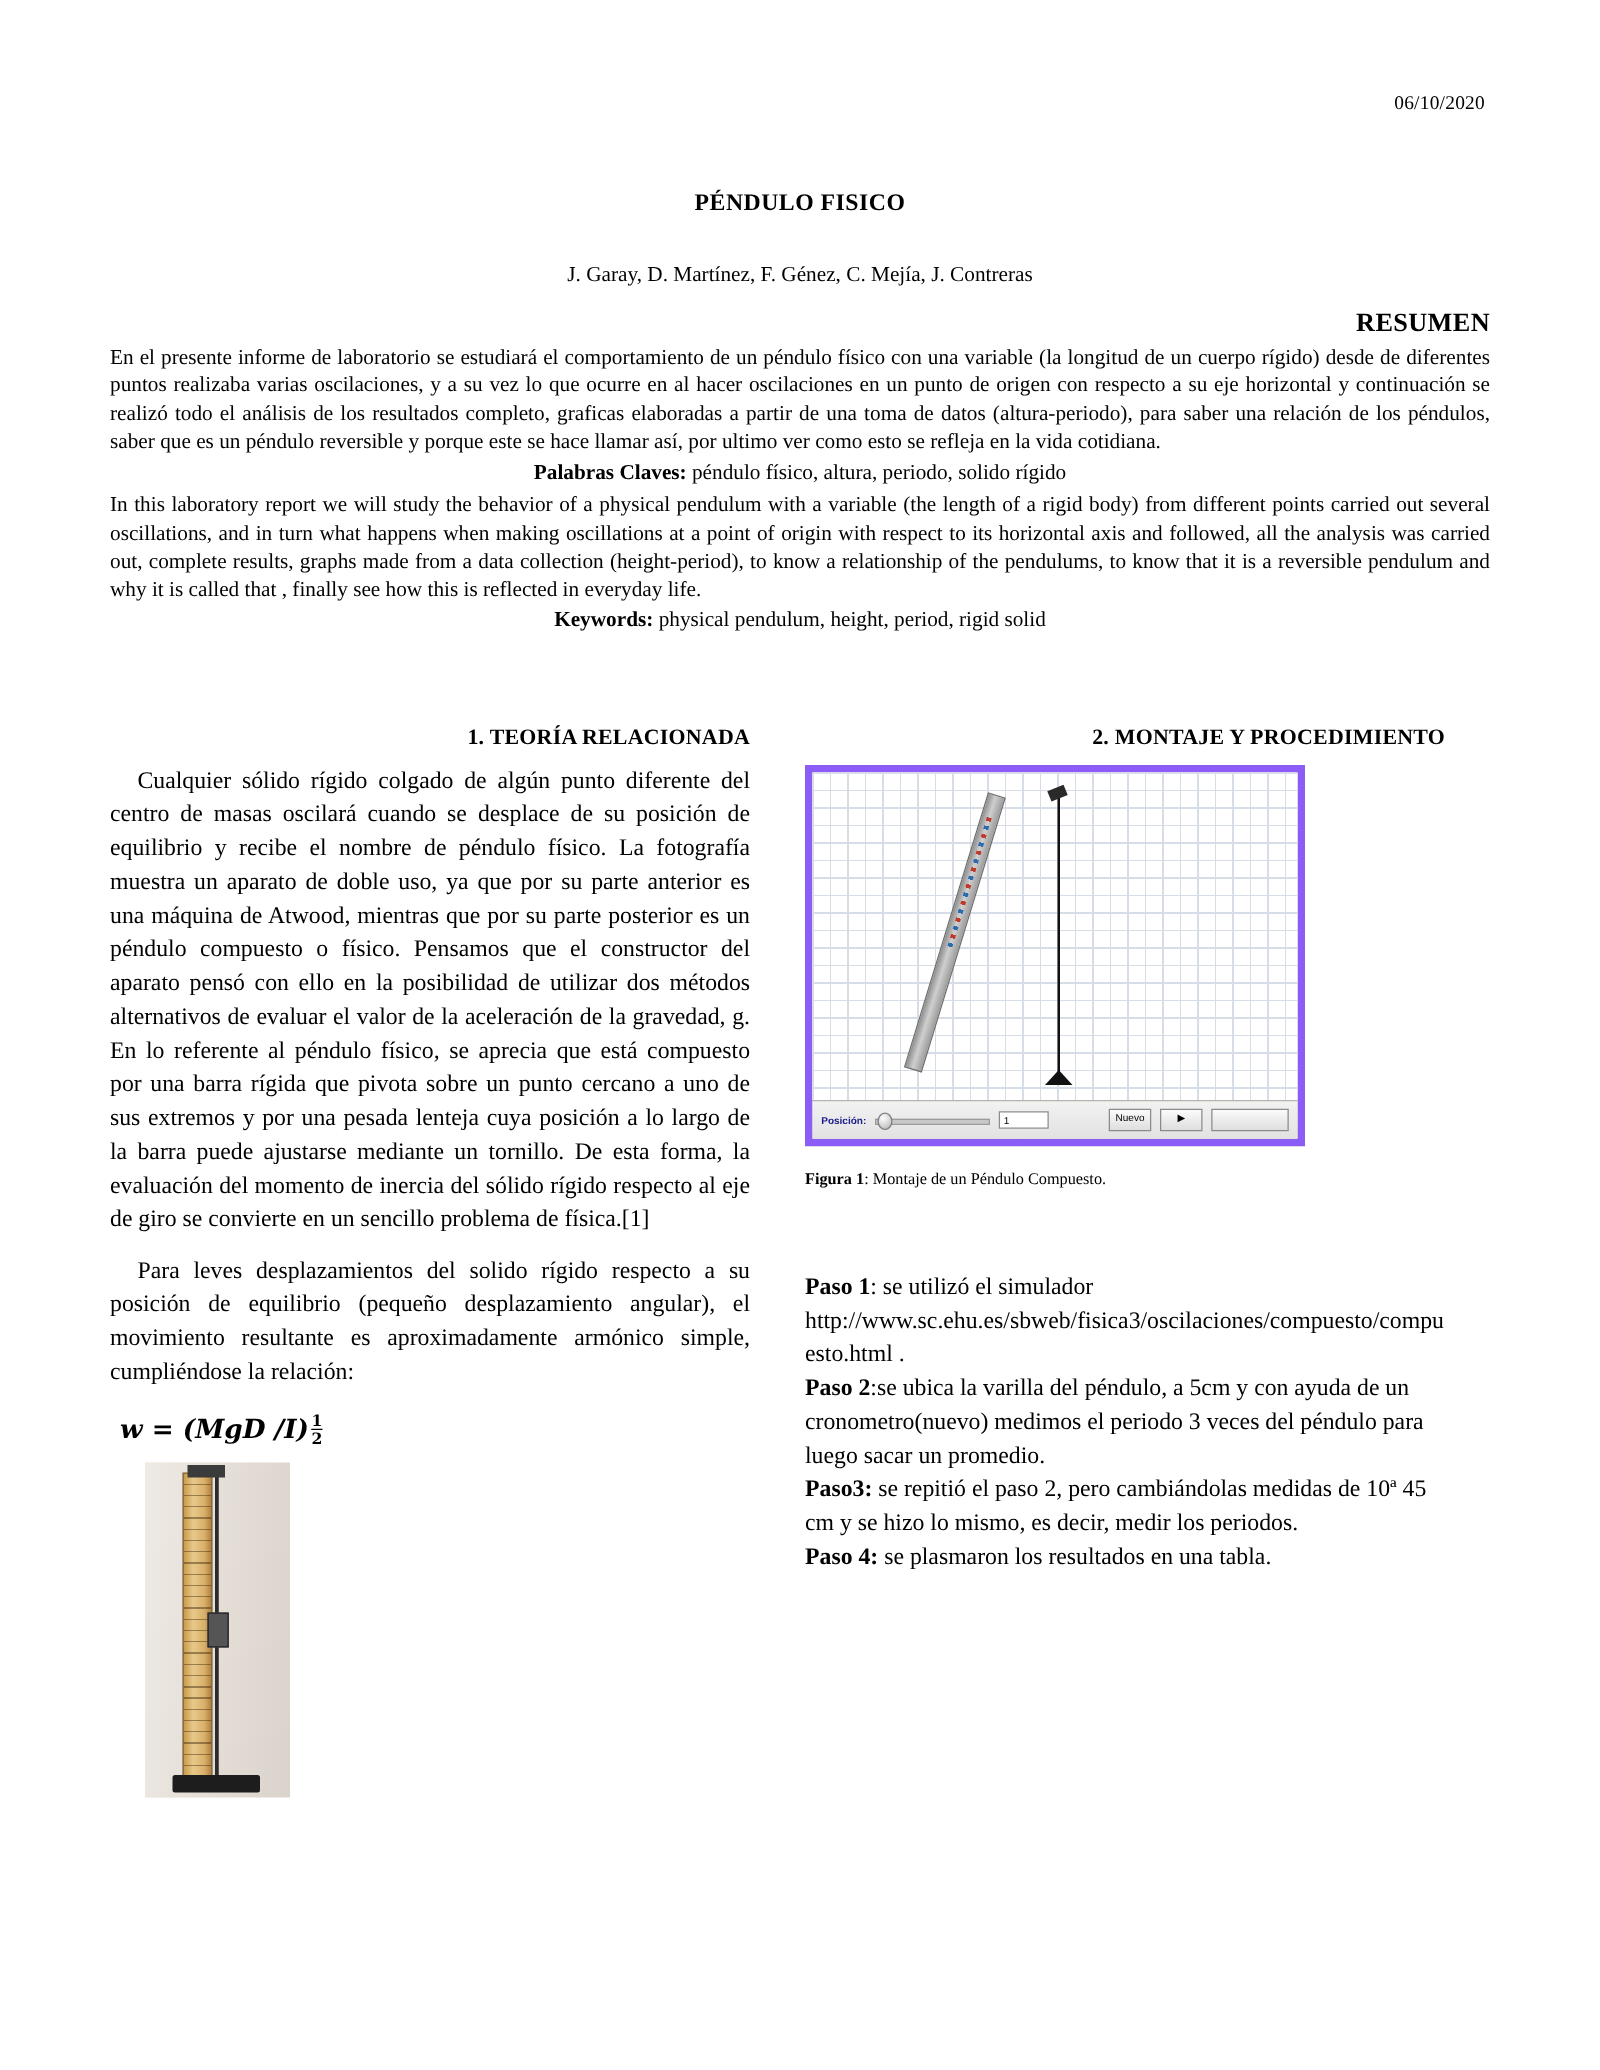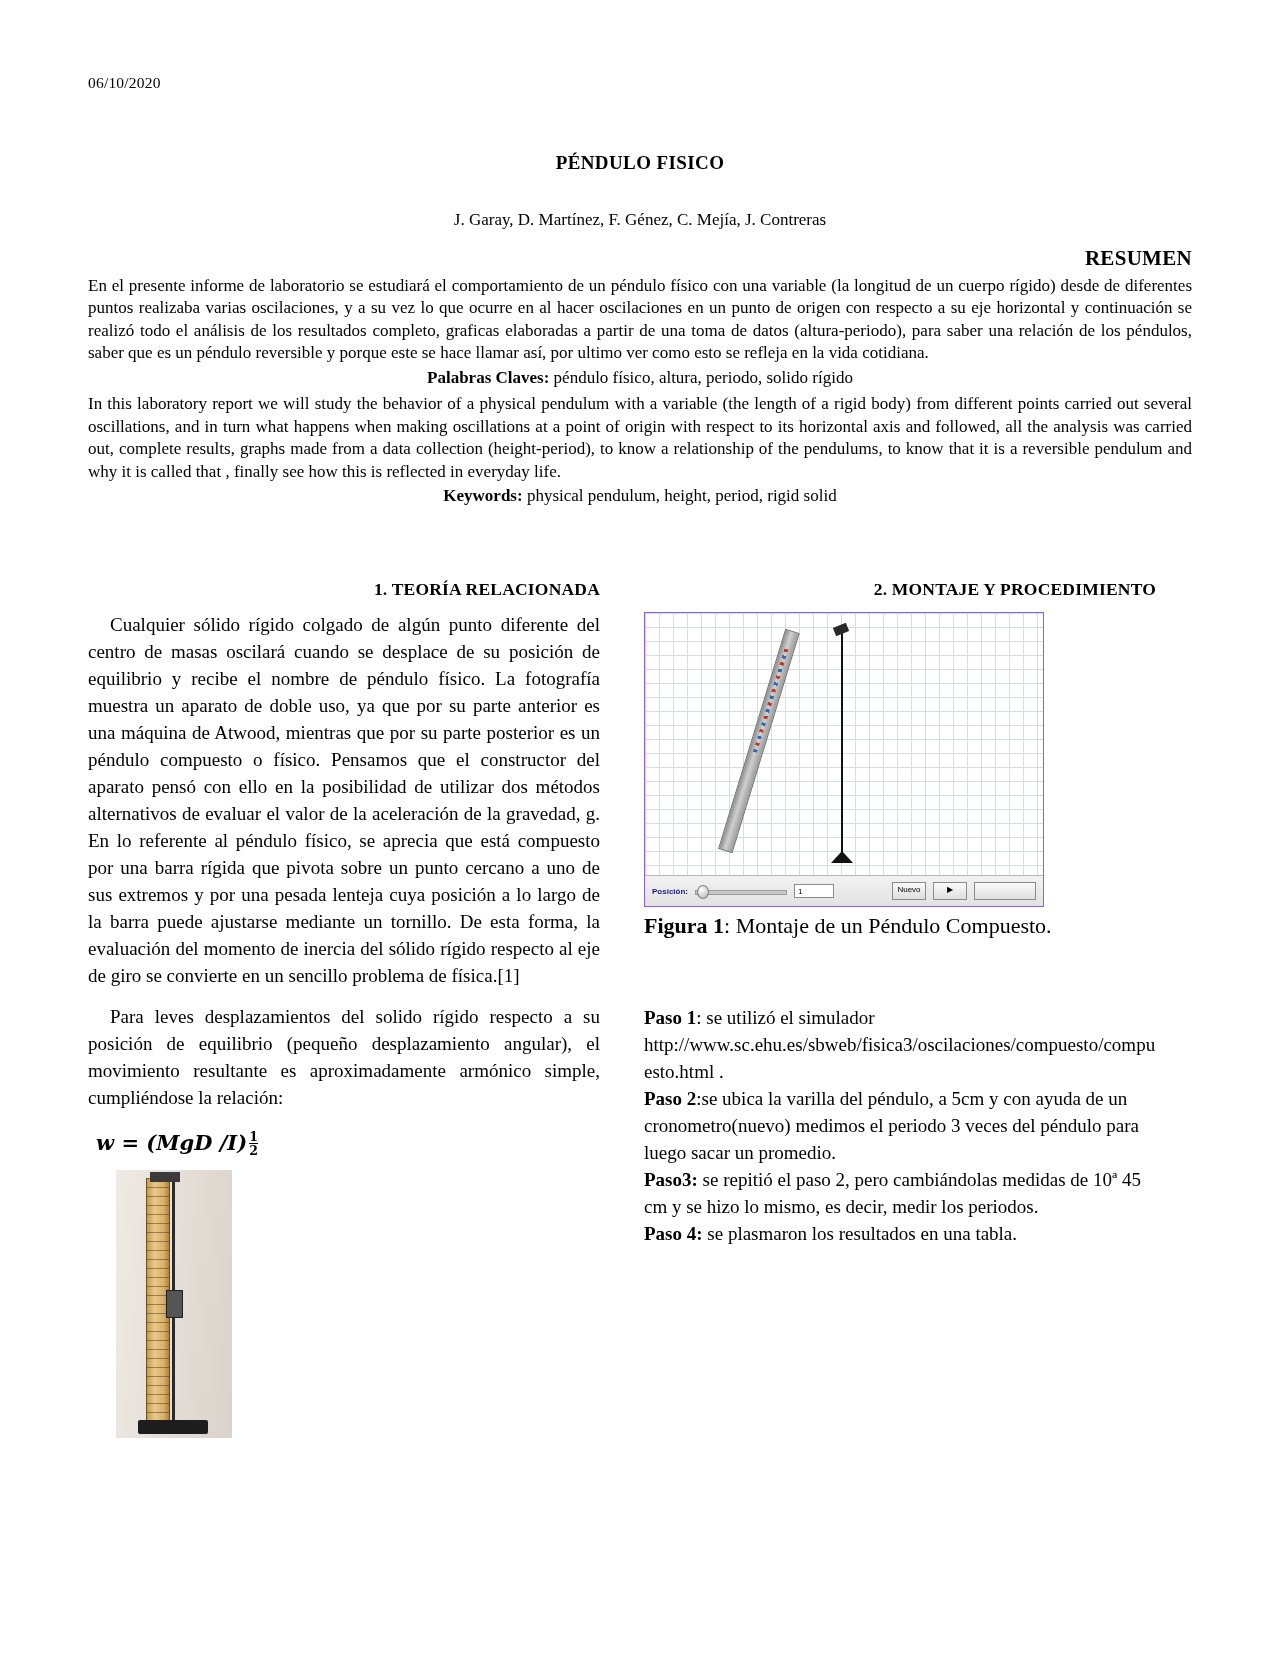--- a/index.html
+++ b/index.html
@@ -17,20 +17,21 @@
   }
   .page {
     position: absolute;
     top: 0; left: 0;
     width: 1280px;
     height: 1656px;
     box-sizing: border-box;
     padding: 60px 88px 0 88px;
   }
   .date-line {
+    text-align: right;
     font-size: 15.5px;
     margin-top: 14px;
     margin-right: 4px;
     letter-spacing: 0.2px;
   }
   .title {
     text-align: center;
     font-weight: bold;
     font-size: 19px;
     margin-top: 60px;
@@ -172,21 +173,21 @@
     position: absolute;
     left: 34px; top: 2px;
     width: 30px; height: 10px;
     background: #3b3b3b;
   }
 
   
   .applet {
     width: 400px;
     margin: 10px 14px 0 0;
-    border: 1px solid #8b5cf6;
+    border: 6px solid #8b5cf6;
     background: #fef9c3;
     box-sizing: border-box;
   }
   .applet .canvas {
     position: relative;
     height: 262px;
     background:
       repeating-linear-gradient(to right, #d7dde6 0 1px, rgba(0,0,0,0) 1px 14px),
       repeating-linear-gradient(to bottom, #d7dde6 0 1px, rgba(0,0,0,0) 1px 14px),
       #ffffff;
@@ -267,22 +268,22 @@
     background: linear-gradient(#fbfbfb,#dedede);
     border: 1px solid #8b8b8b;
     font-size: 8px;
     line-height: 14px;
     text-align: center;
     padding: 0 4px;
     box-sizing: border-box;
   }
   .applet .btn.wide { min-width: 62px; }
   .fig-caption {
-    font-size: 22px;
-    margin-top: 6px;
+    font-size: 13px;
+    margin-top: 18px;
   }
   .steps {
     margin-top: 66px;
     font-size: 17px;
     line-height: 1.36;
   }
   .steps p { margin: 0; text-indent: 0; text-align: left; }
   .url { word-break: break-all; }
 </style>
 </head>

